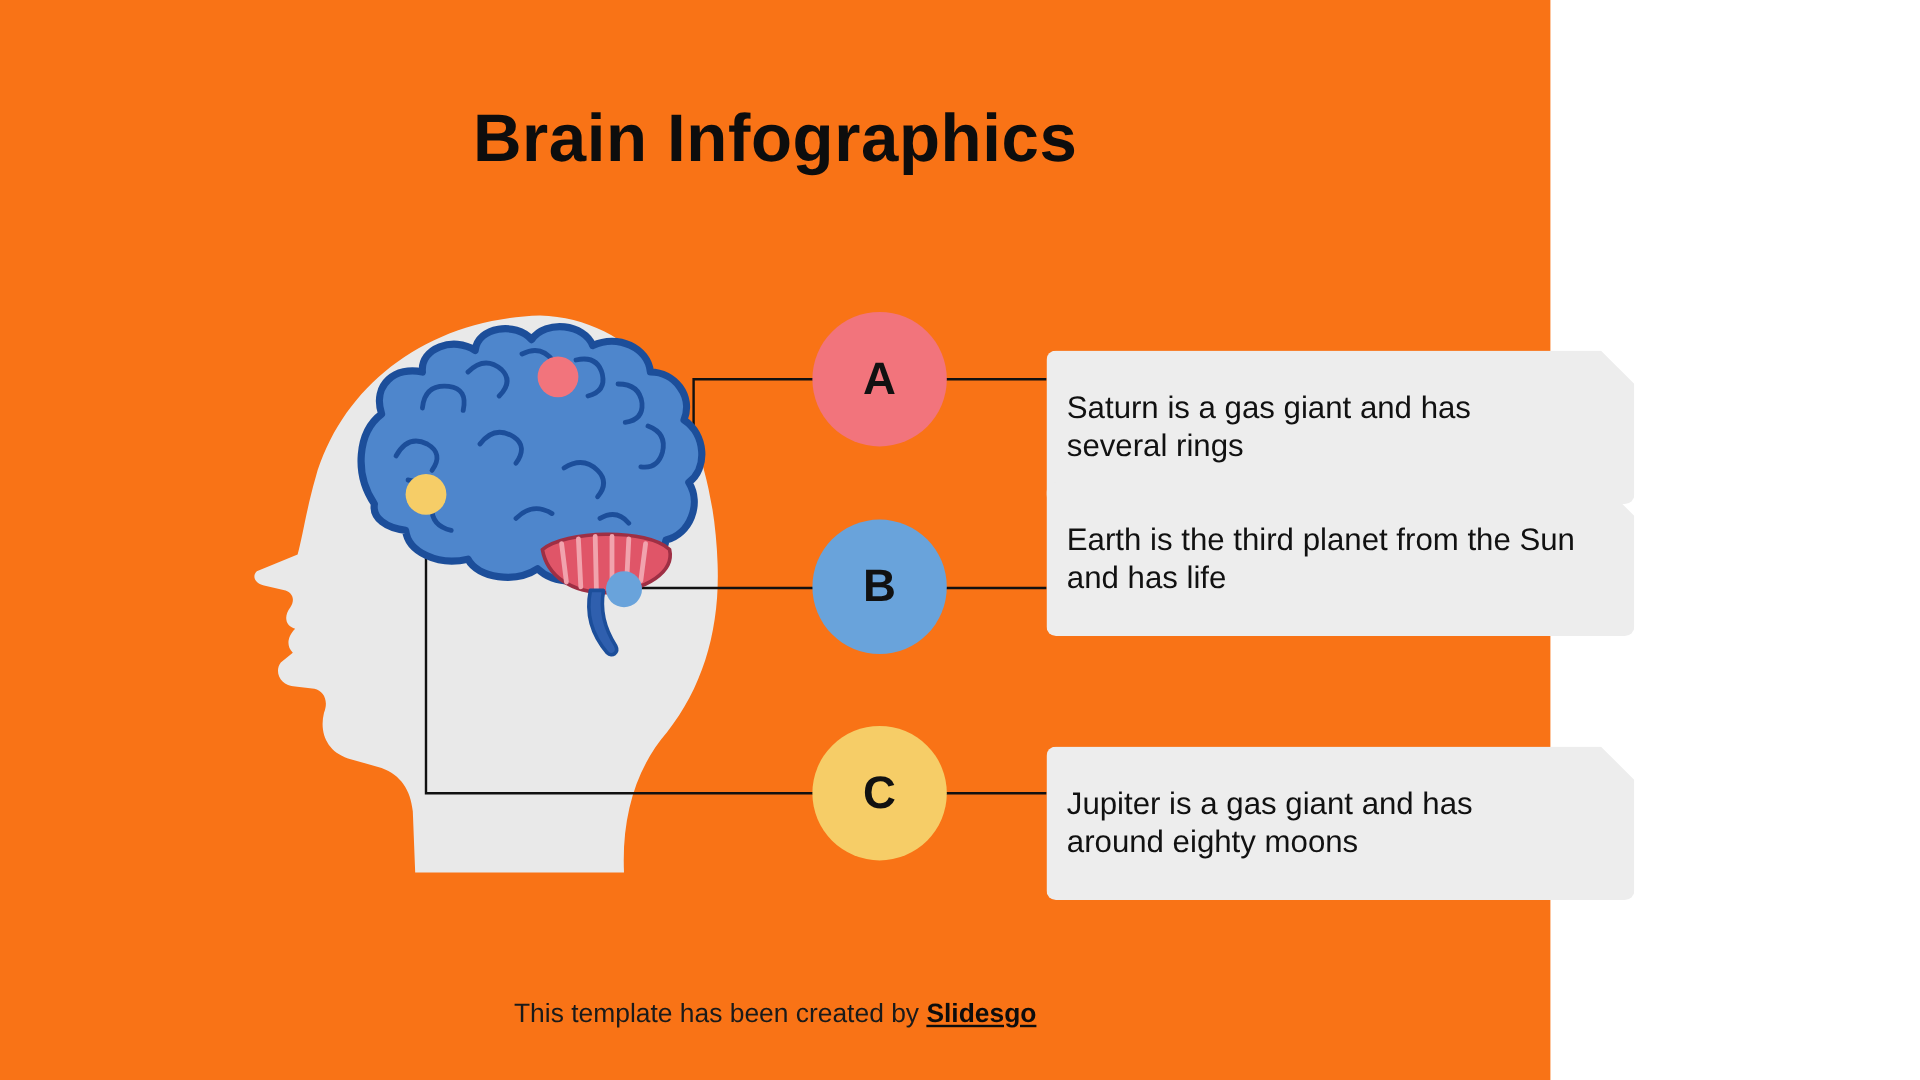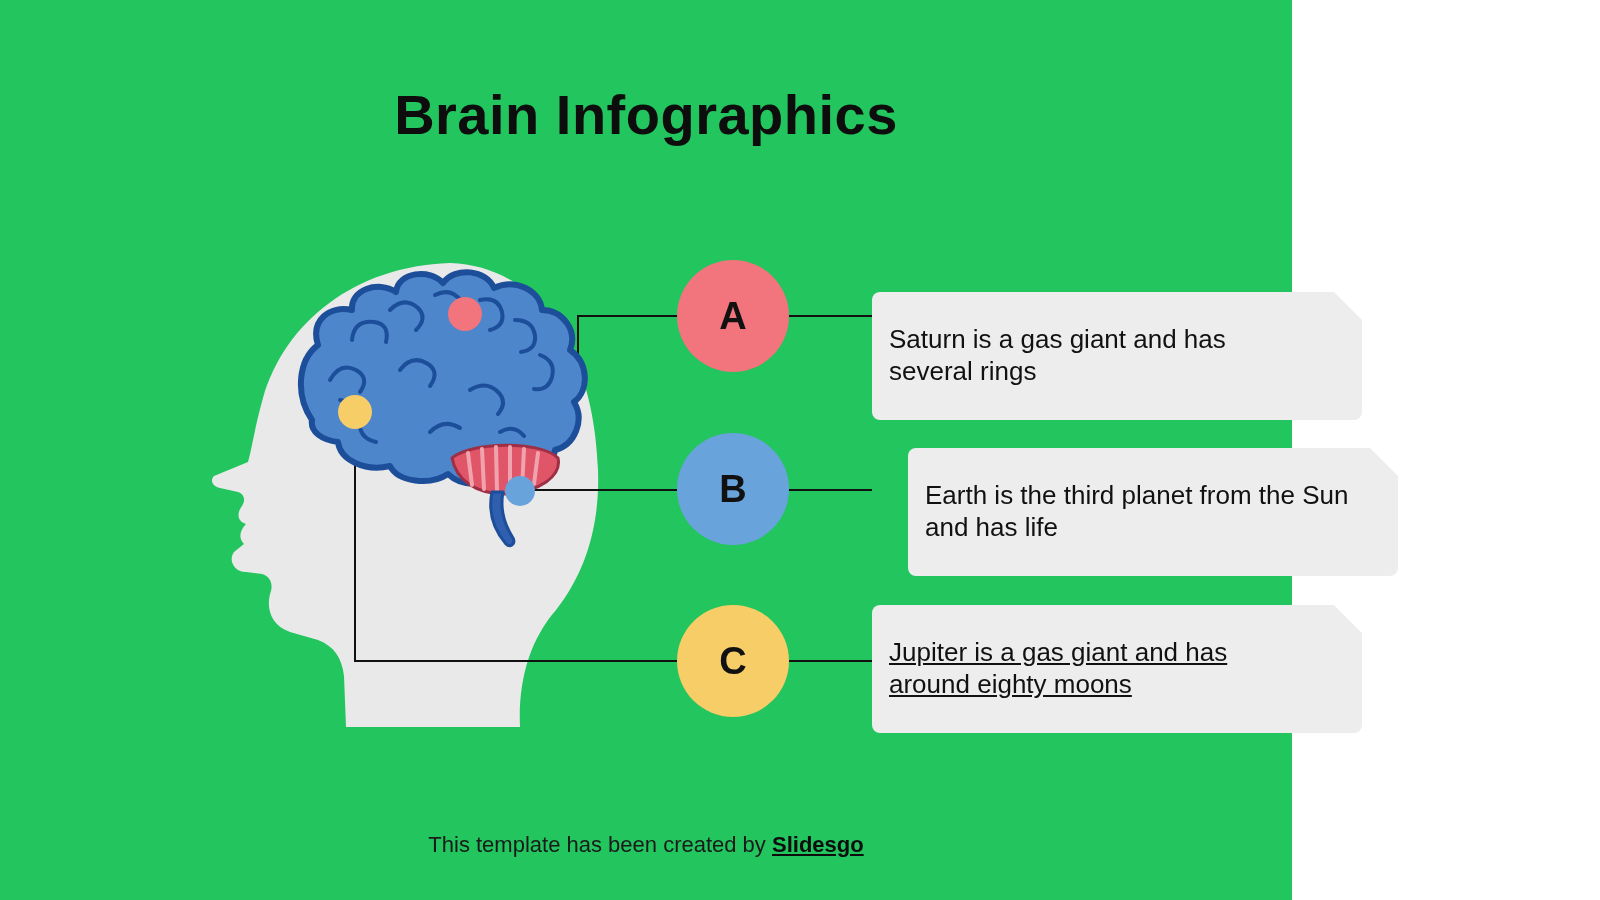--- a/index.html
+++ b/index.html
@@ -1,19 +1,19 @@
 <!DOCTYPE html>
 <html><head>
 <meta charset="utf-8">
 <style>
   * { margin: 0; padding: 0; box-sizing: border-box; }
   html, body { width: 1600px; height: 900px; overflow: hidden; background: #ffffff; }
   body { font-family: "Liberation Sans", "DejaVu Sans", sans-serif; color: #111111; }
 
-  .slide { position: relative; width: 1292px; height: 900px; background: #22c55e; }
+  .slide { position: relative; width: 1292px; height: 900px; background: #f97316; }
 
   .title {
     position: absolute; top: 82px; left: 0; width: 100%;
     text-align: center; font-size: 56px; font-weight: 800;
     letter-spacing: 0.5px; color: #0d0d0d;
   }
 
   .illustration {
     position: absolute; top: 0; left: 0; width: 1600px; height: 900px;
     z-index: 1; pointer-events: none;
@@ -31,22 +31,22 @@
   .card {
     position: absolute; left: 872px; width: 490px; height: 128px;
     background: #EDEDED; z-index: 2;
     display: flex; align-items: center;
     padding: 10px 48px 10px 17px;
     border-radius: 8px;
     clip-path: polygon(0 0, calc(100% - 28px) 0, 100% 28px, 100% 100%, 0 100%);
   }
   .card p { font-size: 26px; font-weight: 500; line-height: 1.22; color: #111111; }
   .card-a { top: 252px; margin-top: 40px; }
-  .card-b { top: 448px; margin-left: 36px; }
-  .card-c { top: 605px; text-decoration: underline; }
+  .card-b { top: 402px; }
+  .card-c { top: 622px; }
 
   .footer {
     position: absolute; bottom: 42px; left: 0; width: 100%;
     text-align: center; font-size: 22px; color: #1a1a1a;
   }
   .footer .brand {
     font-weight: 700; text-decoration: underline; color: #0d0d0d; cursor: pointer;
   }
 </style>
 </head>

